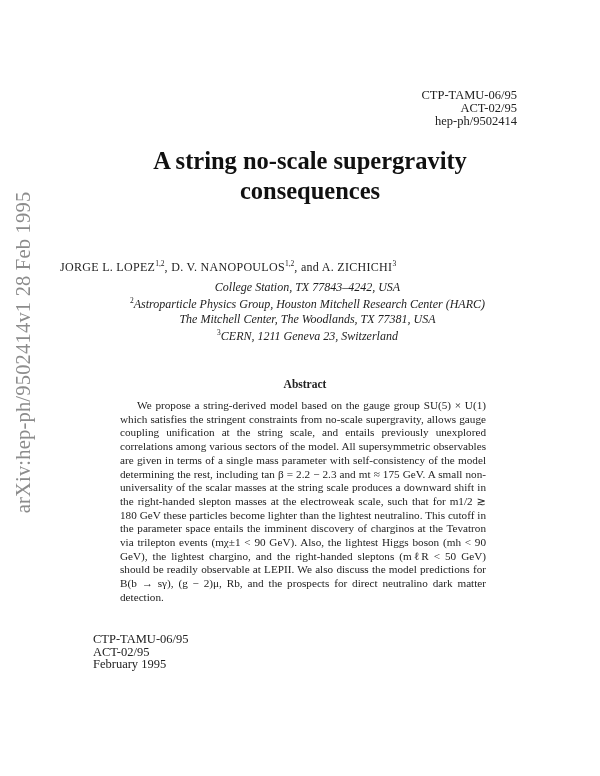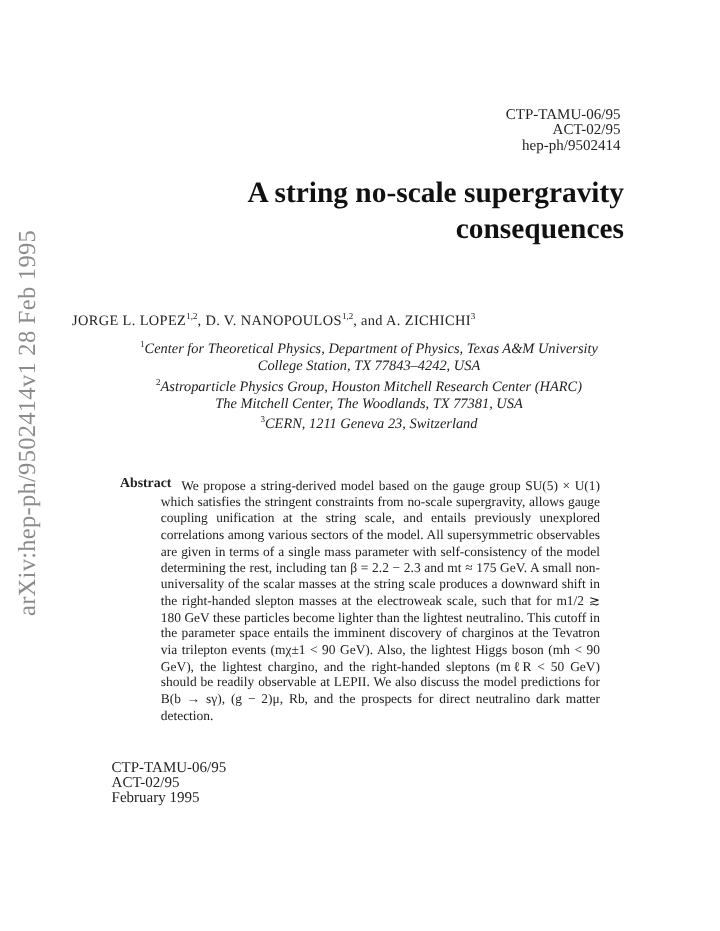--- a/index.html
+++ b/index.html
@@ -16,45 +16,45 @@
       font-family: "Liberation Serif", "DejaVu Serif", serif;
       font-size: 20.5px; color: #8c8c8c; letter-spacing: 0.2px;
     }
 
     .report-top {
       position: absolute; right: 83px; top: 89px; text-align: right;
       font-family: "Liberation Serif", serif; font-size: 12.5px; line-height: 13px; color: #222;
     }
 
     .title {
-      position: absolute; left: 100px; width: 420px; top: 146px; text-align: right;
+      position: absolute; left: 100px; width: 420px; top: 146px; text-align: center;
       font-family: "Liberation Serif", "DejaVu Serif", serif; font-weight: bold;
       font-size: 24.5px; line-height: 30px; color: #111;
     }
 
     .authors {
       position: absolute; left: 60px; width: 490px; top: 259px; 
       font-family: "Liberation Serif", serif; font-size: 12px; color: #222; letter-spacing: 0.3px;
     }
     .authors sup { font-size: 7.5px; vertical-align: 5px; letter-spacing: 0; }
 
     .affils {
       position: absolute; left: 60px; width: 495px; top: 280px; text-align: center;
       font-family: "Liberation Serif", serif; font-style: italic; font-size: 12px; line-height: 14.3px; color: #222;
     }
     .affils sup { font-size: 7.5px; vertical-align: 5px; font-style: normal; }
 
     .abstract-heading {
-      position: absolute; left: 100px; width: 410px; top: 378px; text-align: left;
-      font-family: "Liberation Serif", serif; font-weight: bold; font-size: 11.5px; color: #222; margin-top: 19px;
+      position: absolute; left: 100px; width: 410px; top: 378px; text-align: center;
+      font-family: "Liberation Serif", serif; font-weight: bold; font-size: 11.5px; color: #222;
     }
     .abstract {
       position: absolute; left: 120px; width: 366px; top: 399px;
       font-family: "Liberation Serif", serif; font-size: 11.2px; line-height: 13.7px;
-      text-align: justify; color: #222; text-indent: 17px; margin-left: 14px;
+      text-align: justify; color: #222; text-indent: 17px;
     }
 
     .report-bottom {
       position: absolute; left: 93px; top: 633px;
       font-family: "Liberation Serif", serif; font-size: 12.5px; line-height: 12.5px; color: #222;
     }
   </style>
 </head>
 <body>
 
@@ -73,21 +73,20 @@
   <div class="title">
     <div>A string no-scale supergravity</div>
     <div>consequences</div>
   </div>
 
   <div class="authors">
     <span>JORGE L. LOPEZ</span><sup>1,2</sup><span>, </span><span>D. V. NANOPOULOS</span><sup>1,2</sup><span>, and </span><span>A. ZICHICHI</span><sup>3</sup>
   </div>
 
   <div class="affils">
-    <div><sup>1</sup><span>Center for Theoretical Physics, Department of Physics, Texas A&amp;M University</span></div>
     <div>College Station, TX 77843–4242, USA</div>
     <div><sup>2</sup><span>Astroparticle Physics Group, Houston Mitchell Research Center (HARC)</span></div>
     <div>The Mitchell Center, The Woodlands, TX 77381, USA</div>
     <div><sup>3</sup><span>CERN, 1211 Geneva 23, Switzerland</span></div>
   </div>
 
   <div class="abstract-heading">Abstract</div>
 
   <div class="abstract">We propose a string-derived model based on the gauge group SU(5) × U(1) which satisfies the stringent constraints from no-scale supergravity, allows gauge coupling unification at the string scale, and entails previously unexplored correlations among various sectors of the model. All supersymmetric observables are given in terms of a single mass parameter with self-consistency of the model determining the rest, including tan β = 2.2 − 2.3 and mt ≈ 175 GeV. A small non-universality of the scalar masses at the string scale produces a downward shift in the right-handed slepton masses at the electroweak scale, such that for m1/2 ≳ 180 GeV these particles become lighter than the lightest neutralino. This cutoff in the parameter space entails the imminent discovery of charginos at the Tevatron via trilepton events (mχ±1 &lt; 90 GeV). Also, the lightest Higgs boson (mh &lt; 90 GeV), the lightest chargino, and the right-handed sleptons (mℓR &lt; 50 GeV) should be readily observable at LEPII. We also discuss the model predictions for B(b → sγ), (g − 2)μ, Rb, and the prospects for direct neutralino dark matter detection.</div>
 

